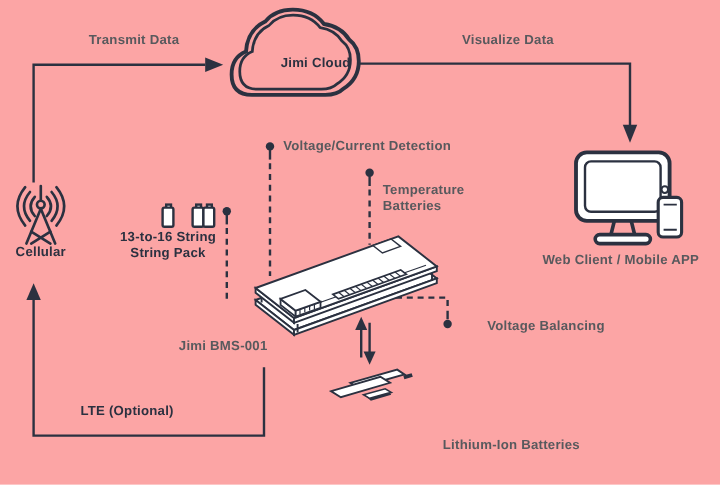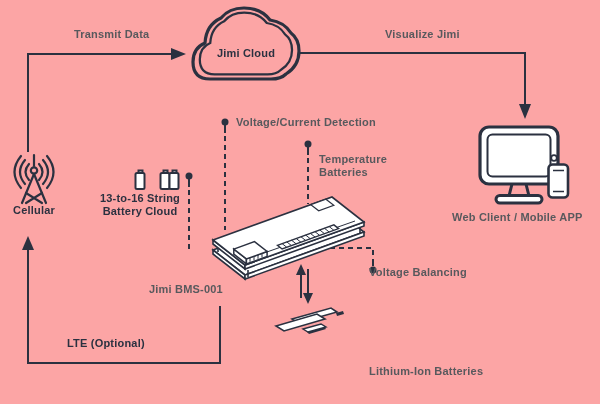--- a/index.html
+++ b/index.html
@@ -139,41 +139,41 @@
           <rect x="548.5" y="164.5" width="19.5" height="33" rx="4" stroke-width="2.6" fill="#ffffff"></rect>
           <path stroke-width="1.6" d="M553,170.5 H564 M553,191.5 H564"></path>
         </g>
       </g>
 
     </g>
   </svg>
 
   <div class="lbl" style="left:74px;top:28px;">Transmit Data</div>
 
-  <div class="lbl" style="left:385px;top:28px;">Visualize Jimi</div>
+  <div class="lbl" style="left:385px;top:28px;">Visualize Data</div>
 
-  <div class="lbl navy center" style="left:197px;top:47px;width:98px;">Jimi Cloud</div>
+  <div class="lbl navy center" style="left:214px;top:47px;width:98px;">Jimi Cloud</div>
 
   <div class="lbl navy center" style="left:8px;top:204px;width:52px;">Cellular</div>
 
   <div class="lbl navy center" style="left:96px;top:192px;width:88px;">
     <div>13-to-16 String</div>
-    <div>Battery Cloud</div>
+    <div>String Pack</div>
   </div>
 
   <div class="lbl" style="left:236px;top:116px;">Voltage/Current Detection</div>
 
   <div class="lbl" style="left:319px;top:138px;margin-top:15px;">
     <div>Temperature</div>
     <div>Batteries</div>
   </div>
 
   <div class="lbl" style="left:149px;top:283px;">Jimi BMS-001</div>
 
-  <div class="lbl" style="left:369px;top:266px;">Voltage Balancing</div>
+  <div class="lbl" style="left:406px;top:266px;">Voltage Balancing</div>
 
   <div class="lbl" style="left:452px;top:211px;">Web Client / Mobile APP</div>
 
   <div class="lbl navy" style="left:67px;top:337px;">LTE (Optional)</div>
 
   <div class="lbl" style="left:369px;top:365px;">Lithium-Ion Batteries</div>
 
 </div>
 
 </body></html>

